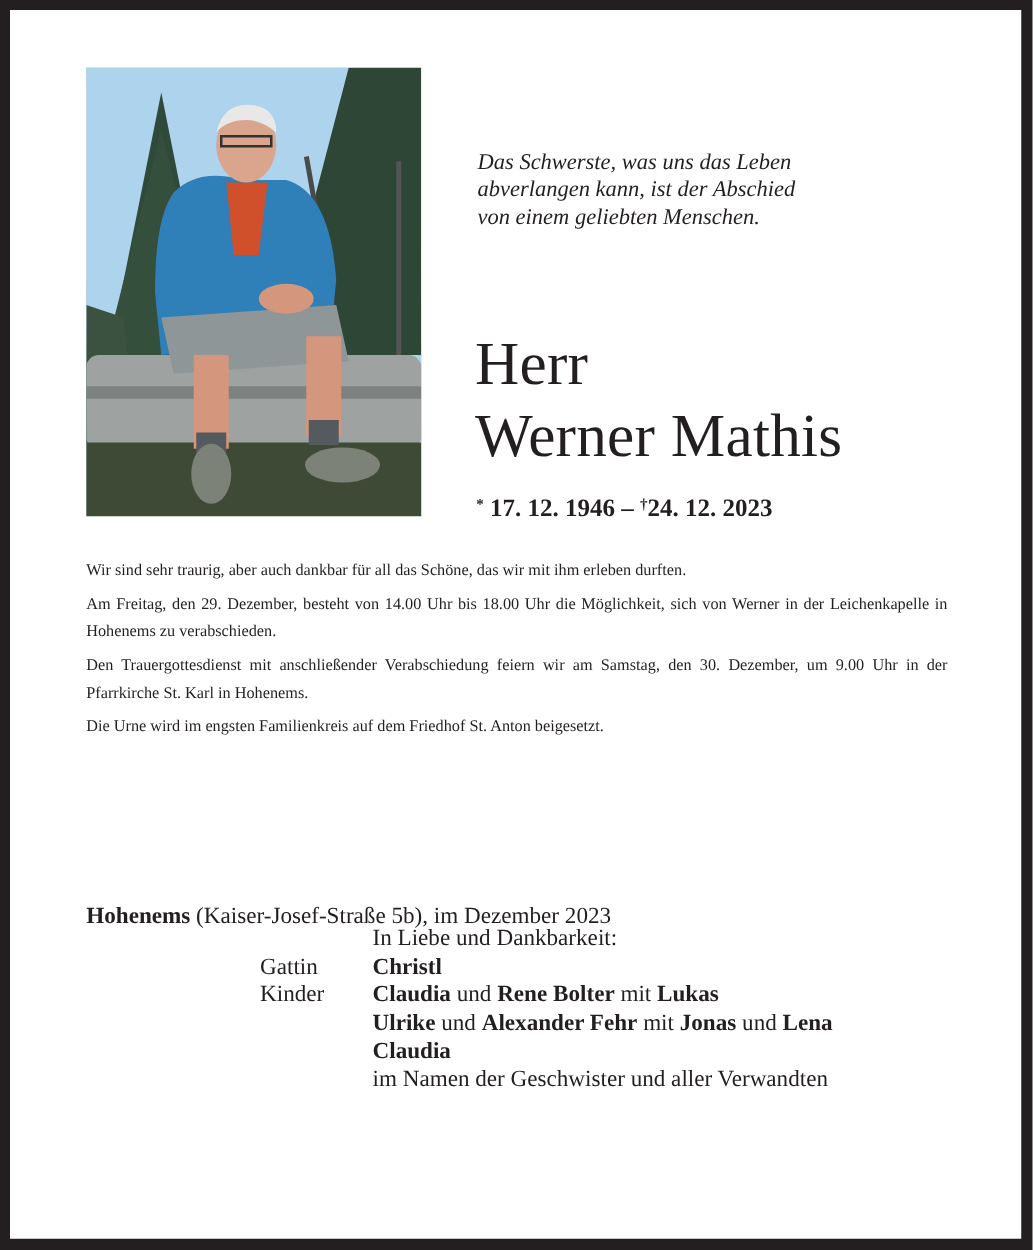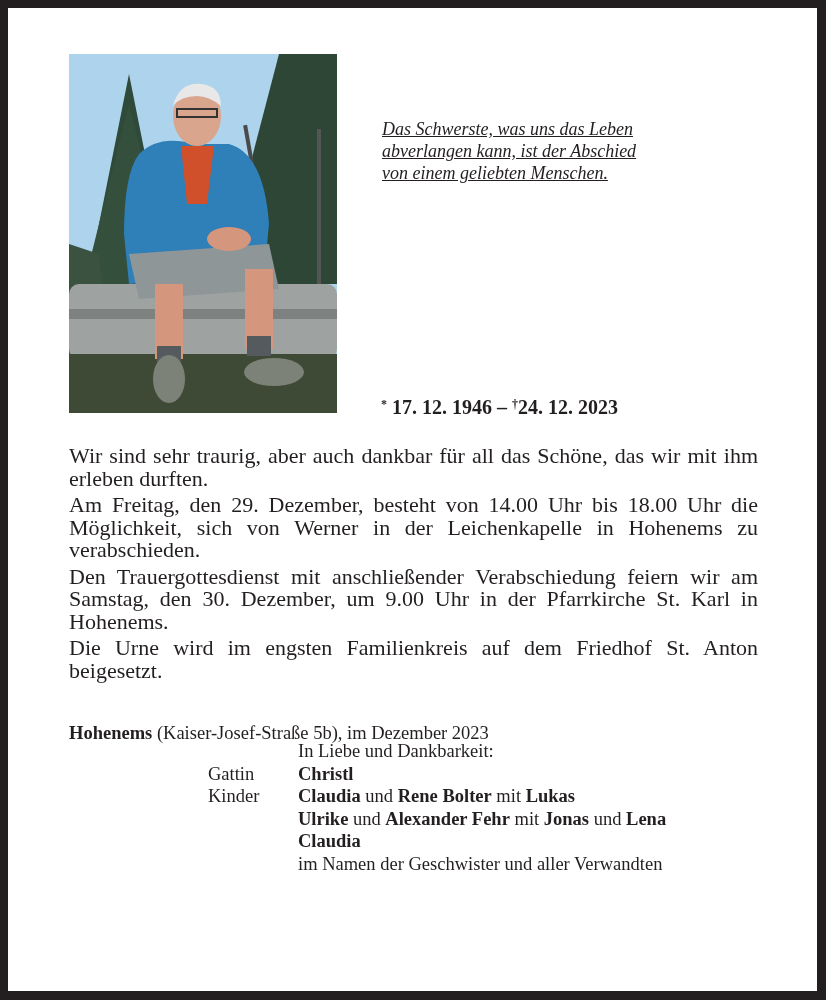--- a/index.html
+++ b/index.html
@@ -26,21 +26,21 @@
     }
     .photo svg { display: block; }
     .quote {
       position: absolute;
       left: 374px; top: 110px;
       font-style: italic;
       font-size: 18px;
       line-height: 22px;
       width: 380px;
     }
-    .quote div { white-space: nowrap; text-decoration: underline; }
+    .quote div { white-space: nowrap; }
     .name-block {
       position: absolute;
       left: 372px; top: 254px;
     }
     .name-line {
       font-size: 49px;
       line-height: 58px;
       white-space: nowrap;
       letter-spacing: 0.2px;
     }
@@ -49,21 +49,21 @@
       left: 373px; top: 388px;
       font-size: 20px;
       font-weight: bold;
       white-space: nowrap;
     }
     .dates sup { font-size: 12px; vertical-align: 6px; font-weight: bold; }
     .body-text {
       position: absolute;
       left: 61px; top: 437px;
       width: 689px;
-      font-size: 22px;
+      font-size: 13px;
       line-height: 22.5px;
       text-align: justify;
     }
     .body-text p { margin: 0 0 4px 0; }
     .place {
       position: absolute;
       left: 61px; top: 693px;
       font-size: 18.5px;
       white-space: nowrap;
       margin-top: 22px;
@@ -133,20 +133,24 @@
       <ellipse cx="160" cy="185" rx="22" ry="12" fill="#d4967c"></ellipse>
     </svg>
   </div>
 
   <div class="quote">
     <div>Das Schwerste, was uns das Leben</div>
     <div>abverlangen kann, ist der Abschied</div>
     <div>von einem geliebten Menschen.</div>
   </div>
 
+  <div class="name-block">
+    <div class="name-line">Herr</div>
+    <div class="name-line">Werner Mathis</div>
+  </div>
 
   <div class="dates">
     <sup>*</sup>
     <span>17. 12. 1946</span>
     <span>–</span>
     <sup>†</sup><span>24. 12. 2023</span>
   </div>
 
   <div class="body-text">
     <p>Wir sind sehr traurig, aber auch dankbar für all das Schöne, das wir mit ihm erleben durften.</p>

